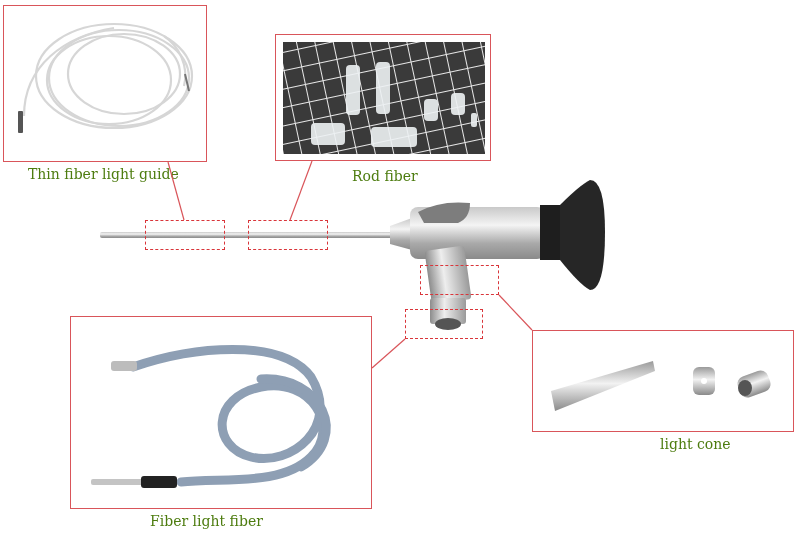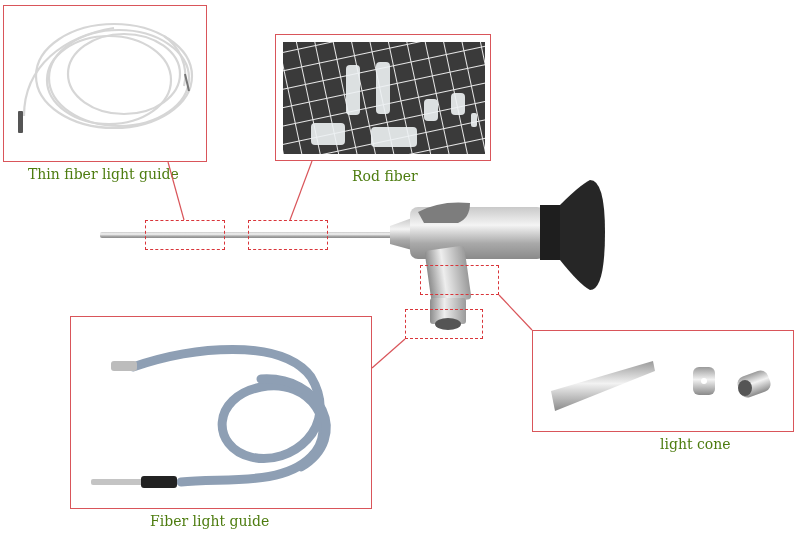--- a/index.html
+++ b/index.html
@@ -98,21 +98,21 @@
   <svg width="302" height="193" style="left:0;top:0;">
     <g fill="none" stroke="#8e9fb4" stroke-width="9" stroke-linecap="round">
       <path d="M62 50 C 120 30, 210 20, 240 60 C 270 110, 220 150, 180 140 C 140 130, 140 80, 190 70 C 240 60, 270 110, 240 140 C 210 170, 150 160, 110 165"></path>
       <path d="M190 62 C 250 58, 280 120, 230 150"></path>
     </g>
     <rect x="40" y="44" width="26" height="10" rx="3" fill="#bcbcbc"></rect>
     <rect x="20" y="162" width="52" height="6" rx="2" fill="#c4c4c4"></rect>
     <rect x="70" y="159" width="36" height="12" rx="3" fill="#222"></rect>
   </svg>
 </div>
-<div class="caption" style="left:150px;top:513px;">Fiber light guide</div>
+<div class="caption" style="left:150px;top:513px;">Fiber light fiber</div>
 
 <div class="panel" style="left:532px;top:330px;width:262px;height:102px;">
   <svg width="262" height="102" style="left:0;top:0;">
     <defs>
       <linearGradient id="cone" x1="0" y1="0" x2="0" y2="1">
         <stop offset="0" stop-color="#9a9a9a"></stop>
         <stop offset="0.45" stop-color="#f2f2f2"></stop>
         <stop offset="1" stop-color="#8a8a8a"></stop>
       </linearGradient>
     </defs>

